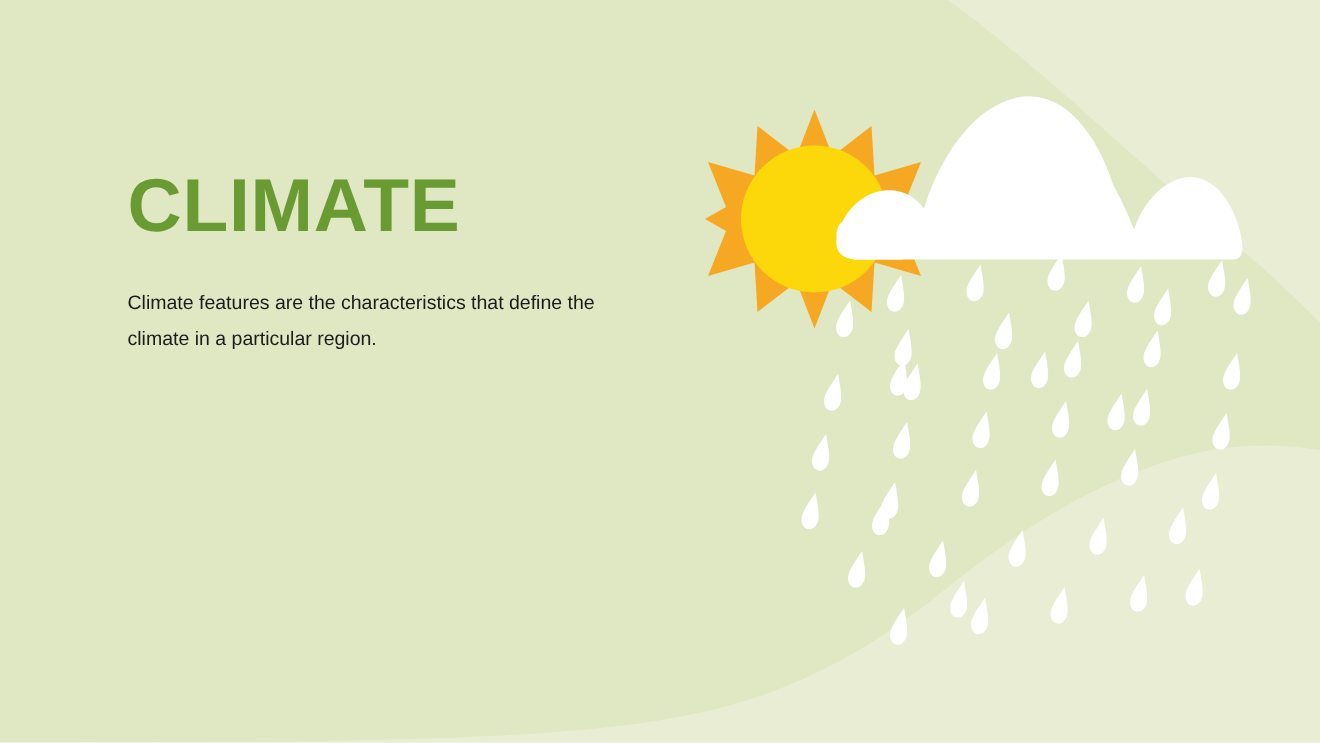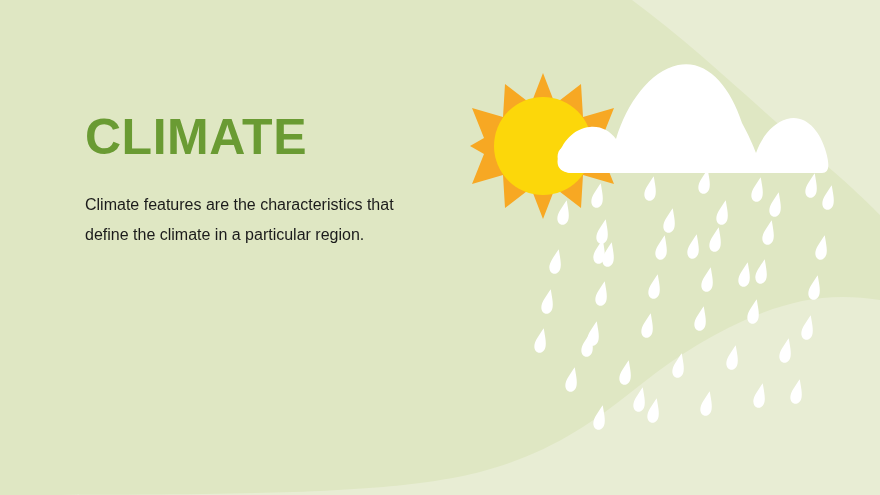--- a/index.html
+++ b/index.html
@@ -46,21 +46,21 @@
     letter-spacing: 0.5px;
     color: #6a9b33;
     text-transform: uppercase;
   }
   .slide-title .t-line {
     display: block;
   }
   .slide-body {
     margin: 0;
     padding-top: 28px;
-    font-size: 16px;
+    font-size: 13px;
     line-height: 1.85;
     color: #1b1b1b;
     font-weight: normal;
     width: 345px;
   }
 </style>
 </head>
 <body>
 
 <div id="slide">

